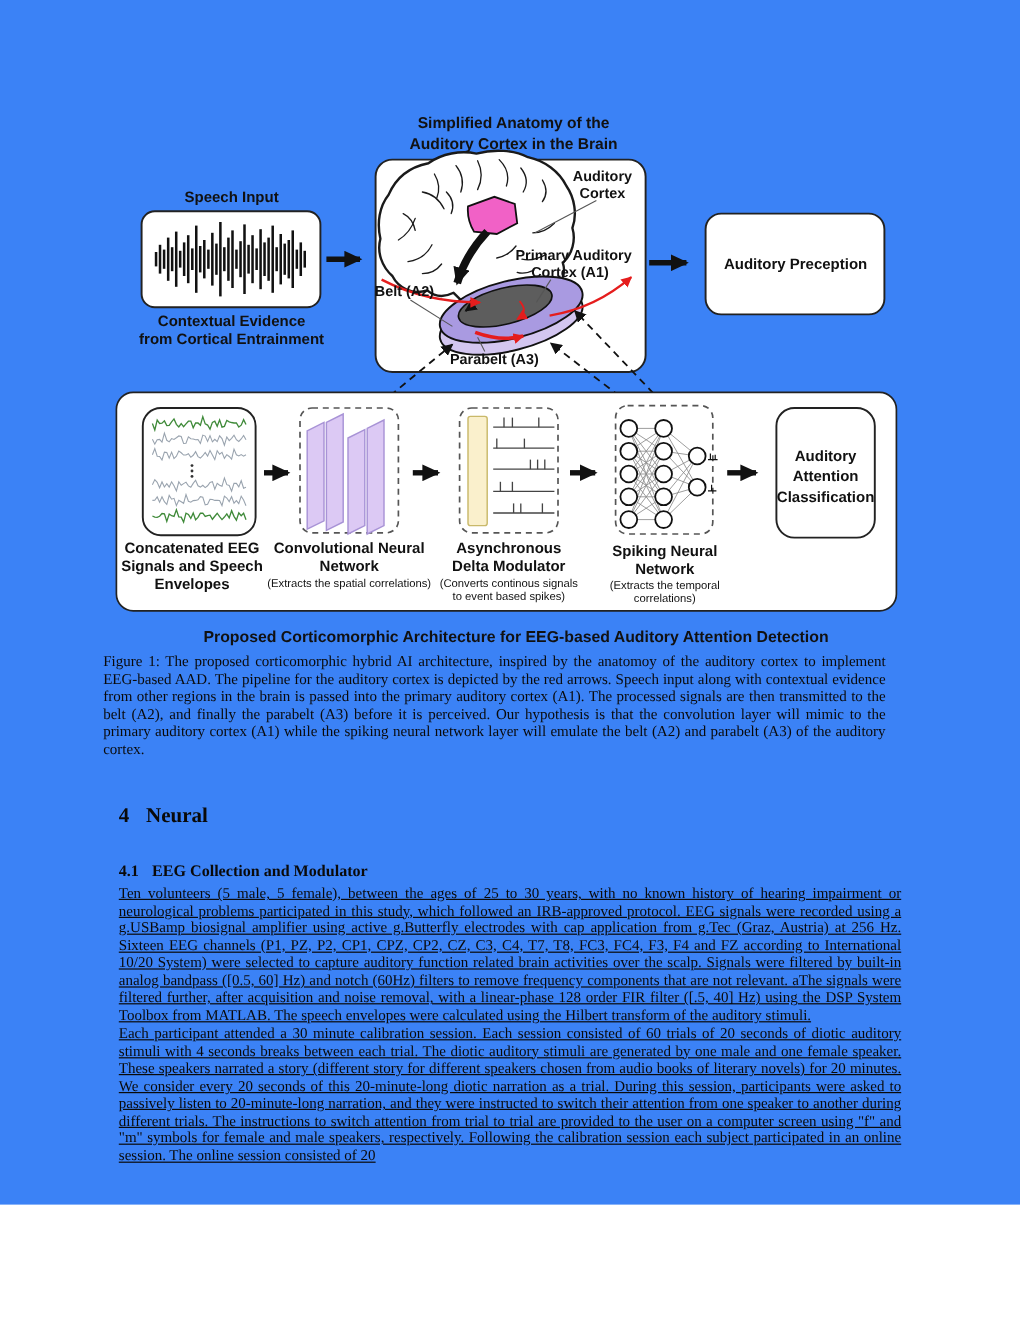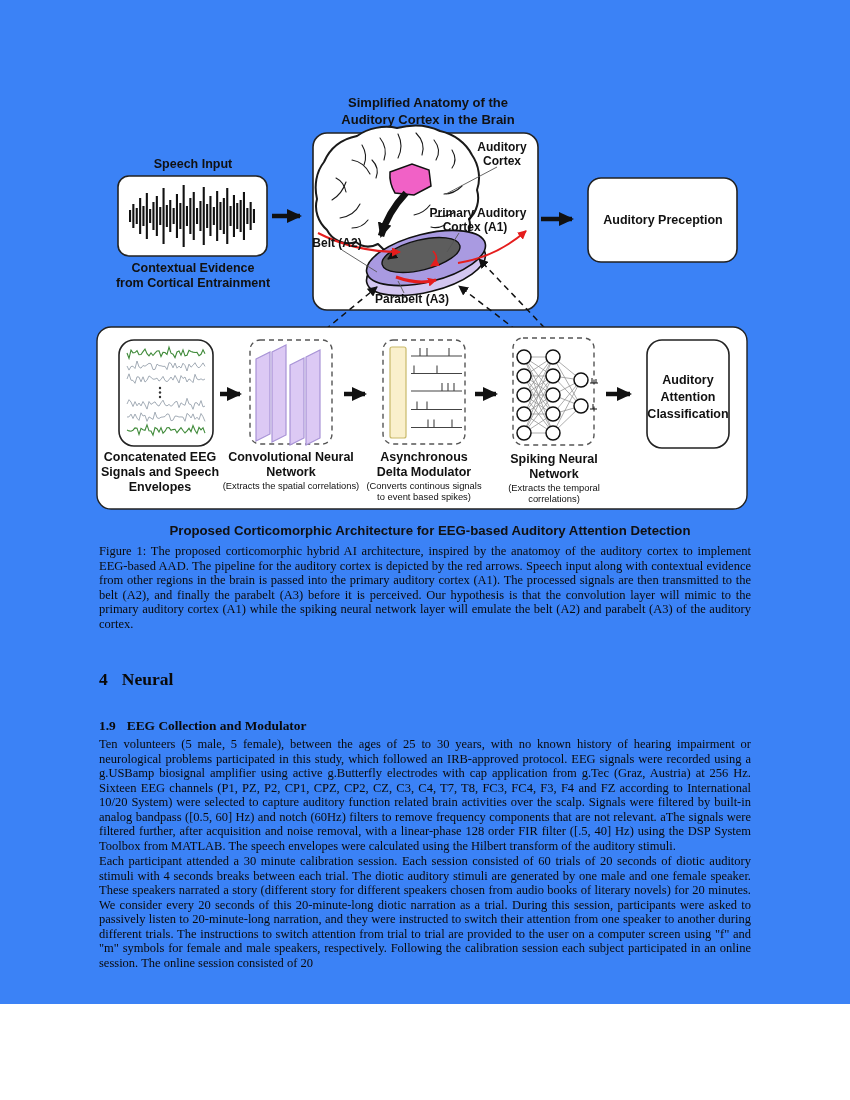--- a/index.html
+++ b/index.html
@@ -1,26 +1,26 @@
 <!DOCTYPE html>
 <html style="--red: #e51d1d; --pink: #f161c6; --belt-purple: #a99ae1; --belt-light: #d3c6f0; --a1-gray: #5d5d5d; --cnn-purple: #dcc9f4; --adm-yellow: #faf0cc; --eeg-green: #3f8a39; --eeg-gray: #99a3ae;"><head>
 <meta charset="utf-8">
 <style>
   html,body{margin:0;padding:0;background:#ffffff;}
   .page{position:relative;width:850px;height:1004px;background:#3b82f6;overflow:hidden;
         font-family:"Liberation Serif",serif;color:#0a0a0a;}
   .fig-svg{position:absolute;left:0;top:0;}
-  .caption{position:absolute;left:99px;top:544px;width:652px;
+  .caption{position:absolute;left:86px;top:544px;width:652px;
            font-size:12.5px;line-height:14.55px;text-align:justify;}
   .h-methods{position:absolute;left:99px;top:669px;font-size:17.5px;font-weight:bold;}
   .h-methods .num{display:inline-block;margin-right:14px;}
   .h-sub{position:absolute;left:99px;top:718px;font-size:13.4px;font-weight:bold;}
   .h-sub .num{display:inline-block;margin-right:11px;}
   .bodypara{position:absolute;left:99px;width:652px;
-            font-size:12.5px;line-height:14.55px;text-align:justify;}
+            font-size:12.5px;line-height:14.55px;text-align:justify;text-decoration:underline;}
   .p1{top:737px;}
   .p2{top:854px;}
   .pageno{position:absolute;left:0;top:1026px;width:850px;text-align:center;font-size:12.5px;}
   text{font-family:"Liberation Sans",sans-serif;fill:#111;}
   .flab{font-size:12.5px;font-weight:600;}
   .flab-sm{font-size:12px;font-weight:600;}
   .fsub{font-size:9.4px;font-weight:400;}
   .ftitle{font-size:13px;font-weight:600;}
 </style>
 </head>
@@ -289,20 +289,20 @@
     <text class="ftitle" x="430" y="535" text-anchor="middle" style="font-size:13.2px">Proposed Corticomorphic Architecture for EEG-based Auditory Attention Detection</text>
   </svg>
 
   <div class="caption">Figure 1: The proposed corticomorphic hybrid AI architecture, inspired by the anatomoy of the auditory cortex to implement EEG-based AAD. The pipeline for the auditory cortex is depicted by the red arrows. Speech input along with contextual evidence from other regions in the brain is passed into the primary auditory cortex (A1). The processed signals are then transmitted to the belt (A2), and finally the parabelt (A3) before it is perceived. Our hypothesis is that the convolution layer will mimic to the primary auditory cortex (A1) while the spiking neural network layer will emulate the belt (A2) and parabelt (A3) of the auditory cortex.</div>
 
   <div class="h-methods">
     <span class="num">4</span><span>Neural</span>
   </div>
 
   <div class="h-sub">
-    <span class="num">1.9</span><span>EEG Collection and Modulator</span>
+    <span class="num">4.1</span><span>EEG Collection and Modulator</span>
   </div>
 
   <div class="bodypara p1">Ten volunteers (5 male, 5 female), between the ages of 25 to 30 years, with no known history of hearing impairment or neurological problems participated in this study, which followed an IRB-approved protocol. EEG signals were recorded using a g.USBamp biosignal amplifier using active g.Butterfly electrodes with cap application from g.Tec (Graz, Austria) at 256 Hz. Sixteen EEG channels (P1, PZ, P2, CP1, CPZ, CP2, CZ, C3, C4, T7, T8, FC3, FC4, F3, F4 and FZ according to International 10/20 System) were selected to capture auditory function related brain activities over the scalp. Signals were filtered by built-in analog bandpass ([0.5, 60] Hz) and notch (60Hz) filters to remove frequency components that are not relevant. aThe signals were filtered further, after acquisition and noise removal, with a linear-phase 128 order FIR filter ([.5, 40] Hz) using the DSP System Toolbox from MATLAB. The speech envelopes were calculated using the Hilbert transform of the auditory stimuli.</div>
   <div class="bodypara p2">Each participant attended a 30 minute calibration session. Each session consisted of 60 trials of 20 seconds of diotic auditory stimuli with 4 seconds breaks between each trial. The diotic auditory stimuli are generated by one male and one female speaker. These speakers narrated a story (different story for different speakers chosen from audio books of literary novels) for 20 minutes. We consider every 20 seconds of this 20-minute-long diotic narration as a trial. During this session, participants were asked to passively listen to 20-minute-long narration, and they were instructed to switch their attention from one speaker to another during different trials. The instructions to switch attention from trial to trial are provided to the user on a computer screen using "f" and "m" symbols for female and male speakers, respectively. Following the calibration session each subject participated in an online session. The online session consisted of 20</div>
 
   <div class="pageno">5</div>
 </div>
 
 </body></html>

